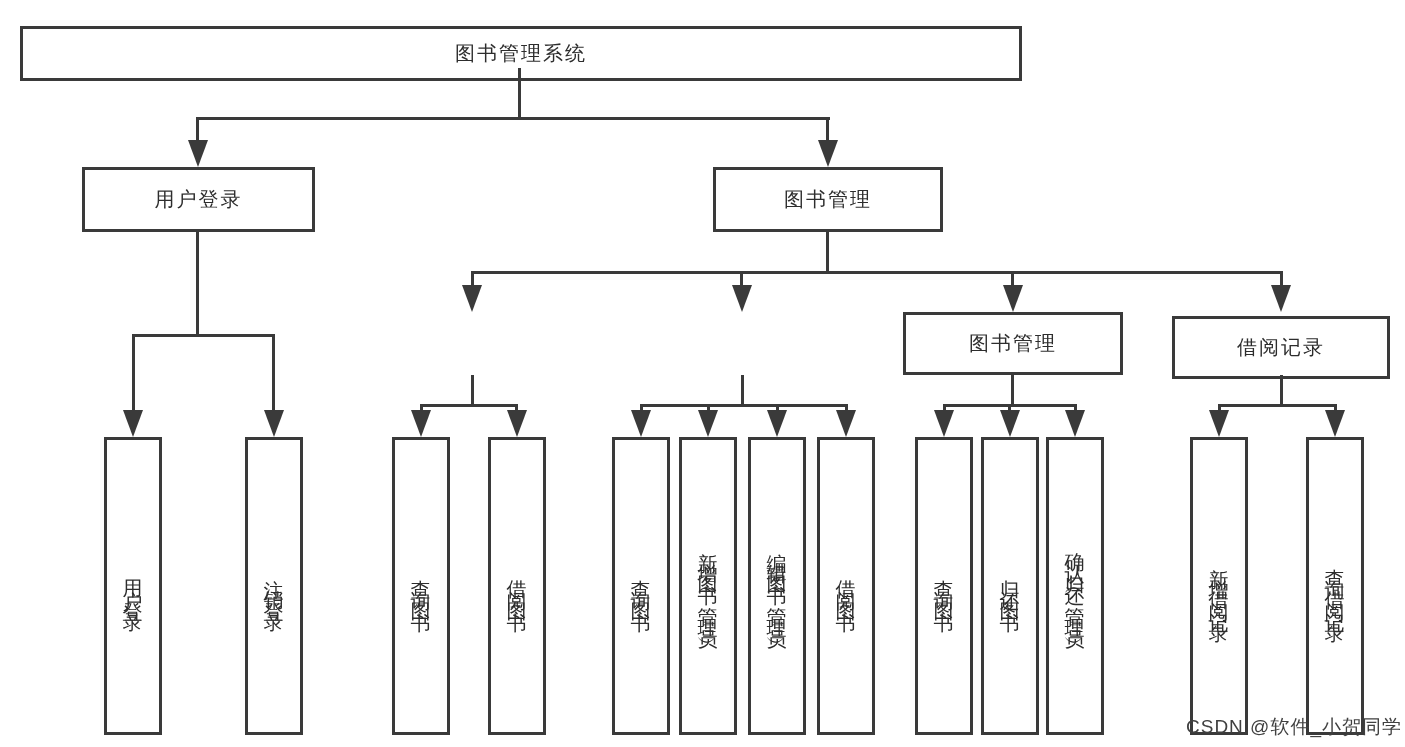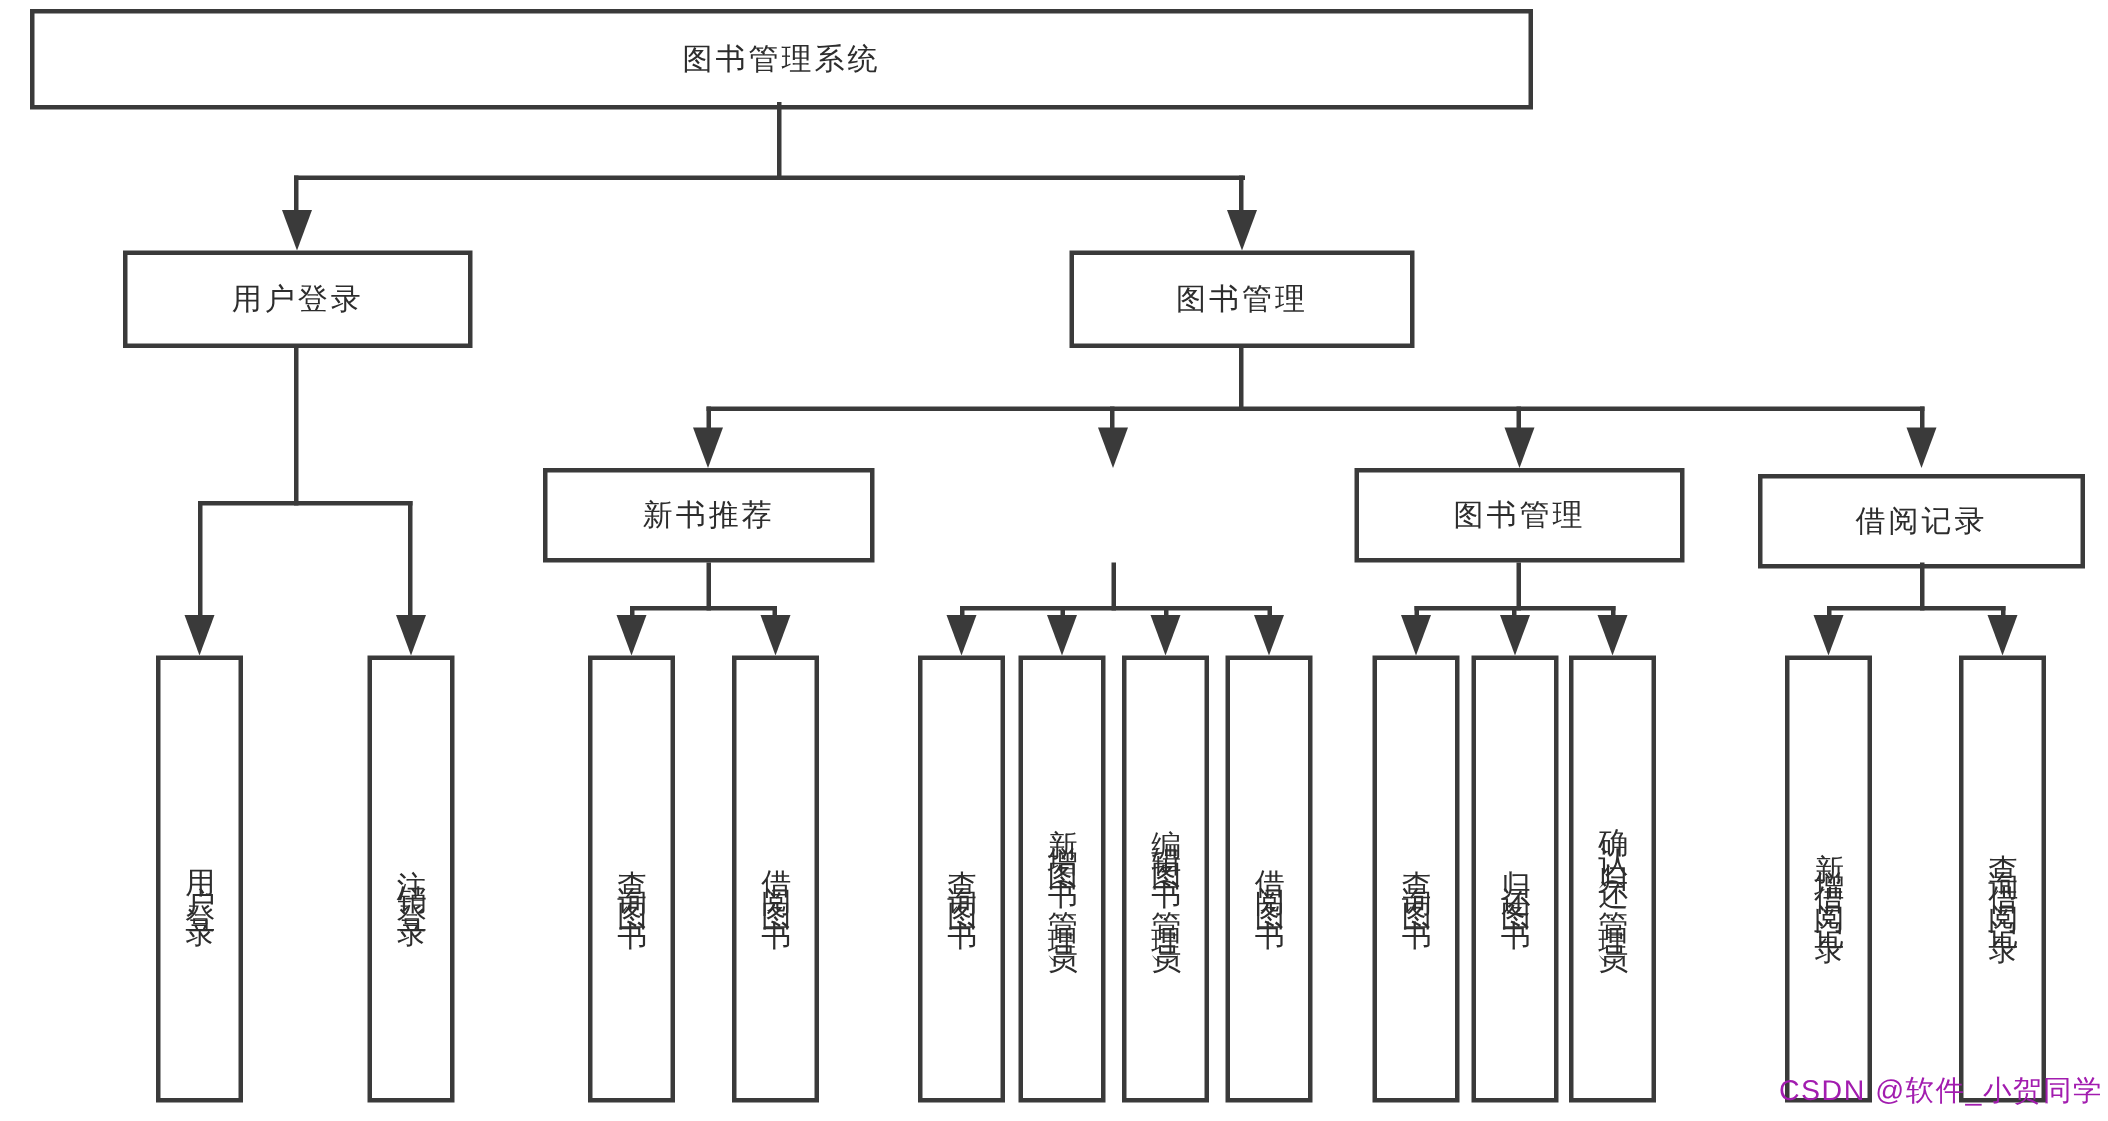--- a/index.html
+++ b/index.html
@@ -40,32 +40,32 @@
   .arrow{
     position:absolute;width:0;height:0;
     border-left:10px solid transparent;
     border-right:10px solid transparent;
     border-top:27px solid var(--line);
   }
   #watermark{
     position:absolute;
     left:1186px;top:714px;
     font-size:19px;
-    color:#a21caf;
+    color:#404040;
     letter-spacing:1px;
     z-index:10;
     white-space:nowrap;
   }
 </style>
 </head>
 <body>
 
 <div id="canvas">
 
-  <div class="node" style="left:20px;top:6px;width:1002px;height:67px;">
+  <div class="node" style="left:20px;top:26px;width:1002px;height:55px;">
     <span>图书管理系统</span>
   </div>
 
   <div class="vline" style="left:518px;top:68px;height:52px;"></div>
   <div class="hline" style="left:196px;top:117px;width:634px;"></div>
   <div class="vline" style="left:196px;top:117px;height:33px;"></div>
   <div class="arrow" style="left:188px;top:140px;"></div>
   <div class="vline" style="left:826px;top:117px;height:33px;"></div>
   <div class="arrow" style="left:818px;top:140px;"></div>
 
@@ -87,23 +87,20 @@
   <div class="hline" style="left:471px;top:271px;width:812px;"></div>
   <div class="vline" style="left:471px;top:271px;height:17px;"></div>
   <div class="arrow" style="left:462px;top:285px;"></div>
   <div class="vline" style="left:740px;top:271px;height:17px;"></div>
   <div class="arrow" style="left:732px;top:285px;"></div>
   <div class="vline" style="left:1011px;top:271px;height:17px;"></div>
   <div class="arrow" style="left:1003px;top:285px;"></div>
   <div class="vline" style="left:1280px;top:271px;height:17px;"></div>
   <div class="arrow" style="left:1271px;top:285px;"></div>
 
-  <div class="node" style="left:362px;top:312px;width:221px;height:63px;">
-    <span>新书推荐</span>
-  </div>
   <div class="node" style="left:903px;top:312px;width:220px;height:63px;">
     <span>图书管理</span>
   </div>
   <div class="node" style="left:1172px;top:316px;width:218px;height:63px;">
     <span>借阅记录</span>
   </div>
 
   <div class="vline" style="left:471px;top:375px;height:32px;"></div>
   <div class="hline" style="left:420px;top:404px;width:98px;"></div>
   <div class="vline" style="left:420px;top:404px;height:10px;"></div>

